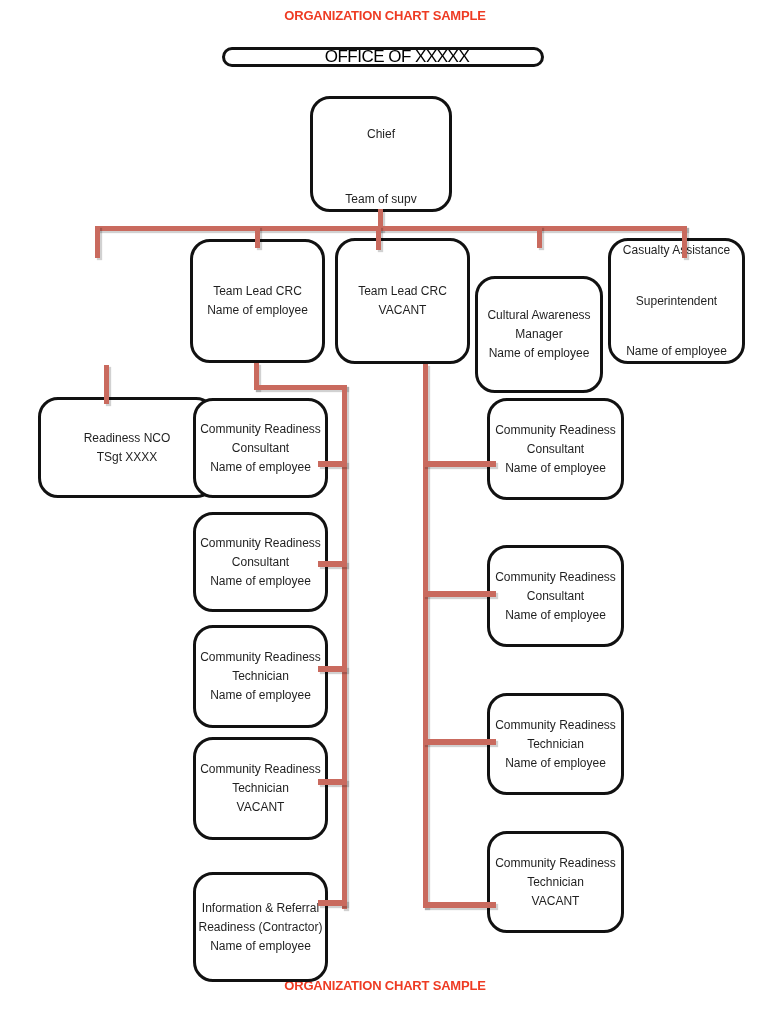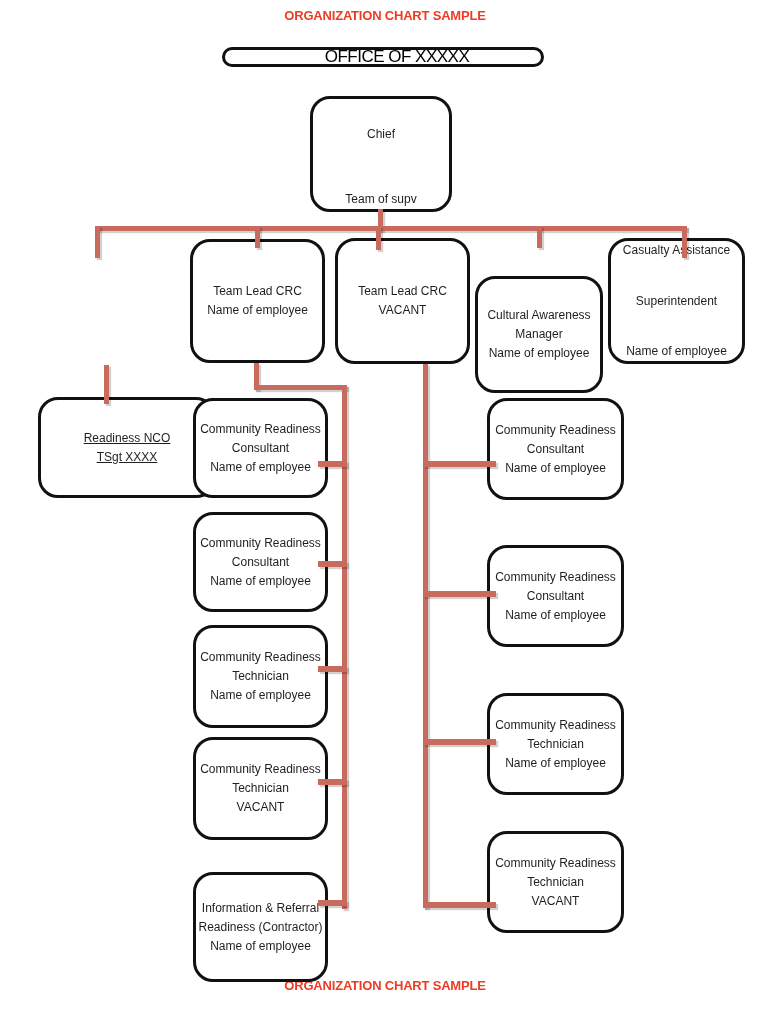--- a/index.html
+++ b/index.html
@@ -66,21 +66,21 @@
     <span>Cultural Awareness</span>
     <span>Manager</span>
     <span>Name of employee</span>
   </div>
   <div class="node" style="left:608px;top:238px;width:137px;height:126px;justify-content:space-between;">
     <span>Casualty Assistance</span>
     <span>Superintendent</span>
     <span>Name of employee</span>
   </div>
 
-  <div class="node" style="left:38px;top:397px;width:178px;height:101px;text-decoration:underline;">
+  <div class="node" style="left:38px;top:397px;width:178px;height:101px;">
     <span>Readiness NCO</span>
     <span>TSgt XXXX</span>
   </div>
 
   <div class="node" style="left:193px;top:398px;width:135px;height:100px;">
     <span>Community Readiness</span>
     <span>Consultant</span>
     <span>Name of employee</span>
   </div>
   <div class="node" style="left:193px;top:512px;width:135px;height:100px;">

